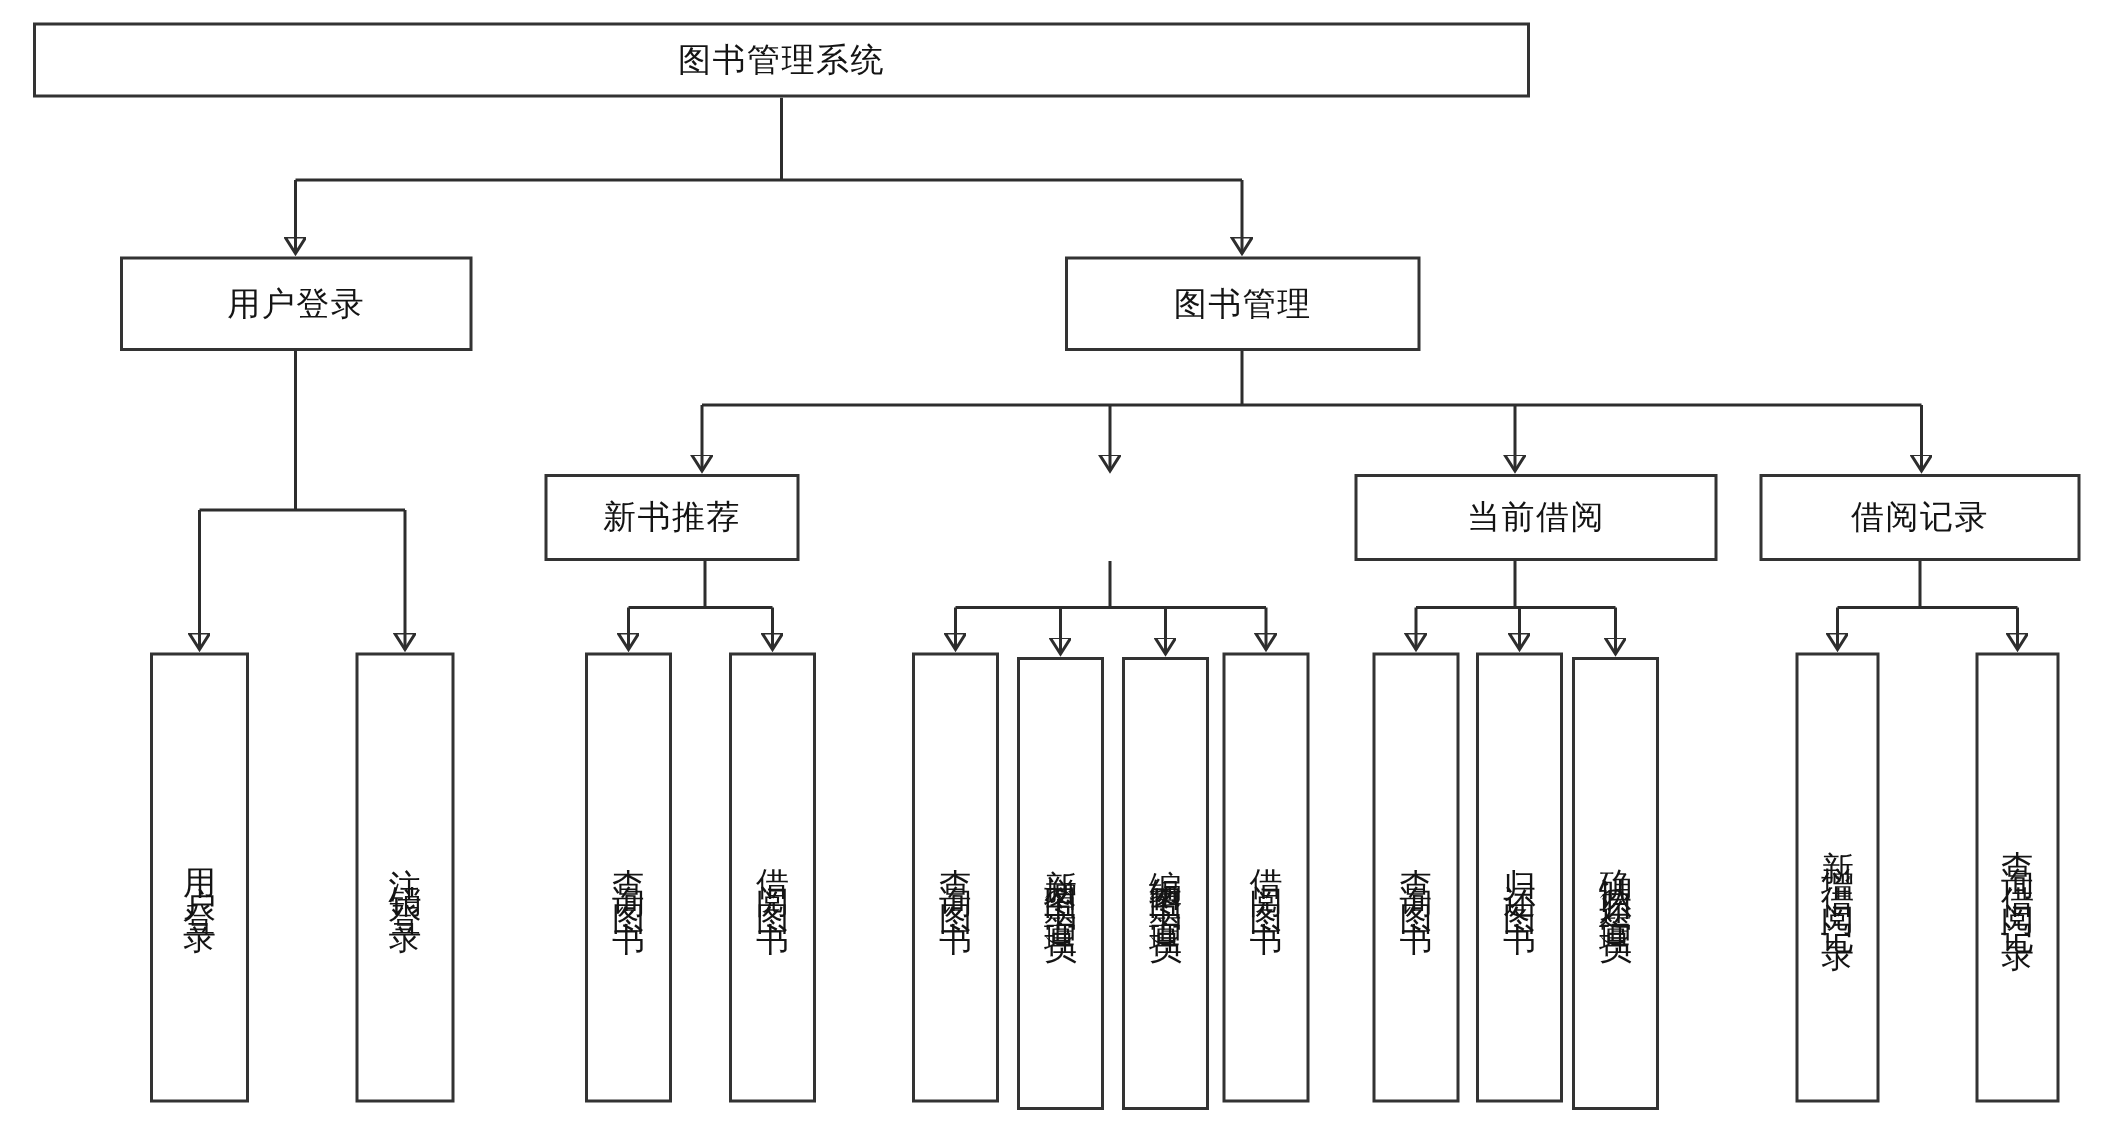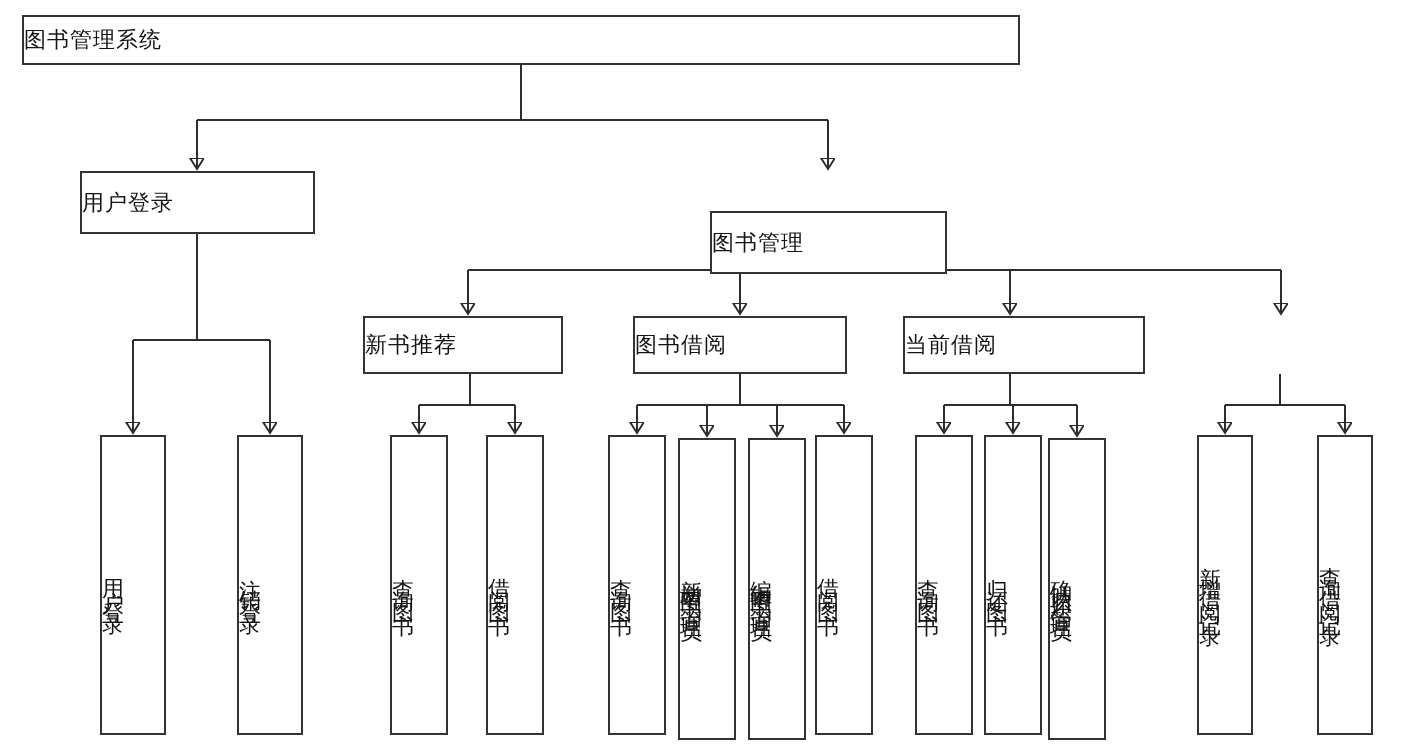--- a/index.html
+++ b/index.html
@@ -26,21 +26,21 @@
     stroke: #2d2d2d;
     stroke-width: 2;
     fill: none;
   }
   .node {
     position: absolute;
     background: #ffffff;
     border: 2px solid #333333;
     display: flex;
     align-items: center;
-    justify-content: flex-start;
+    justify-content: center;
     z-index: 1;
     font-size: 22px;
     color: #141414;
   }
   .node.h span {
     white-space: nowrap;
     letter-spacing: 1px;
   }
   .node.v span {
     writing-mode: vertical-rl;
@@ -110,32 +110,32 @@
     <line x1="1345" y1="405" x2="1345" y2="433" marker-end="url(#arw)"></line>
   </svg>
 
   <div class="node h" style="left:22px; top:15px; width:998px; height:50px;">
     <span>图书管理系统</span>
   </div>
 
   <div class="node h" style="left:80px; top:171px; width:235px; height:63px;">
     <span>用户登录</span>
   </div>
-  <div class="node h" style="left:710px; top:171px; width:237px; height:63px;margin-top:40px;">
+  <div class="node h" style="left:710px; top:171px; width:237px; height:63px;">
     <span>图书管理</span>
   </div>
 
-  <div class="node h" style="left:363px; top:316px; width:200px; height:58px;">
+  <div class="node h" style="left:363px; top:316px; width:170px; height:58px;">
     <span>新书推荐</span>
-  </div>
-  <div class="node h" style="left:633px; top:316px; width:214px; height:58px;">
-    <span>图书借阅</span>
   </div>
   <div class="node h" style="left:903px; top:316px; width:242px; height:58px;">
     <span>当前借阅</span>
+  </div>
+  <div class="node h" style="left:1173px; top:316px; width:214px; height:58px;">
+    <span>借阅记录</span>
   </div>
 
   <div class="node v" style="left:100px; top:435px; width:66px; height:300px;">
     <span>用户登录</span>
   </div>
   <div class="node v" style="left:237px; top:435px; width:66px; height:300px;">
     <span>注销登录</span>
   </div>
 
   <div class="node v" style="left:390px; top:435px; width:58px; height:300px;">

